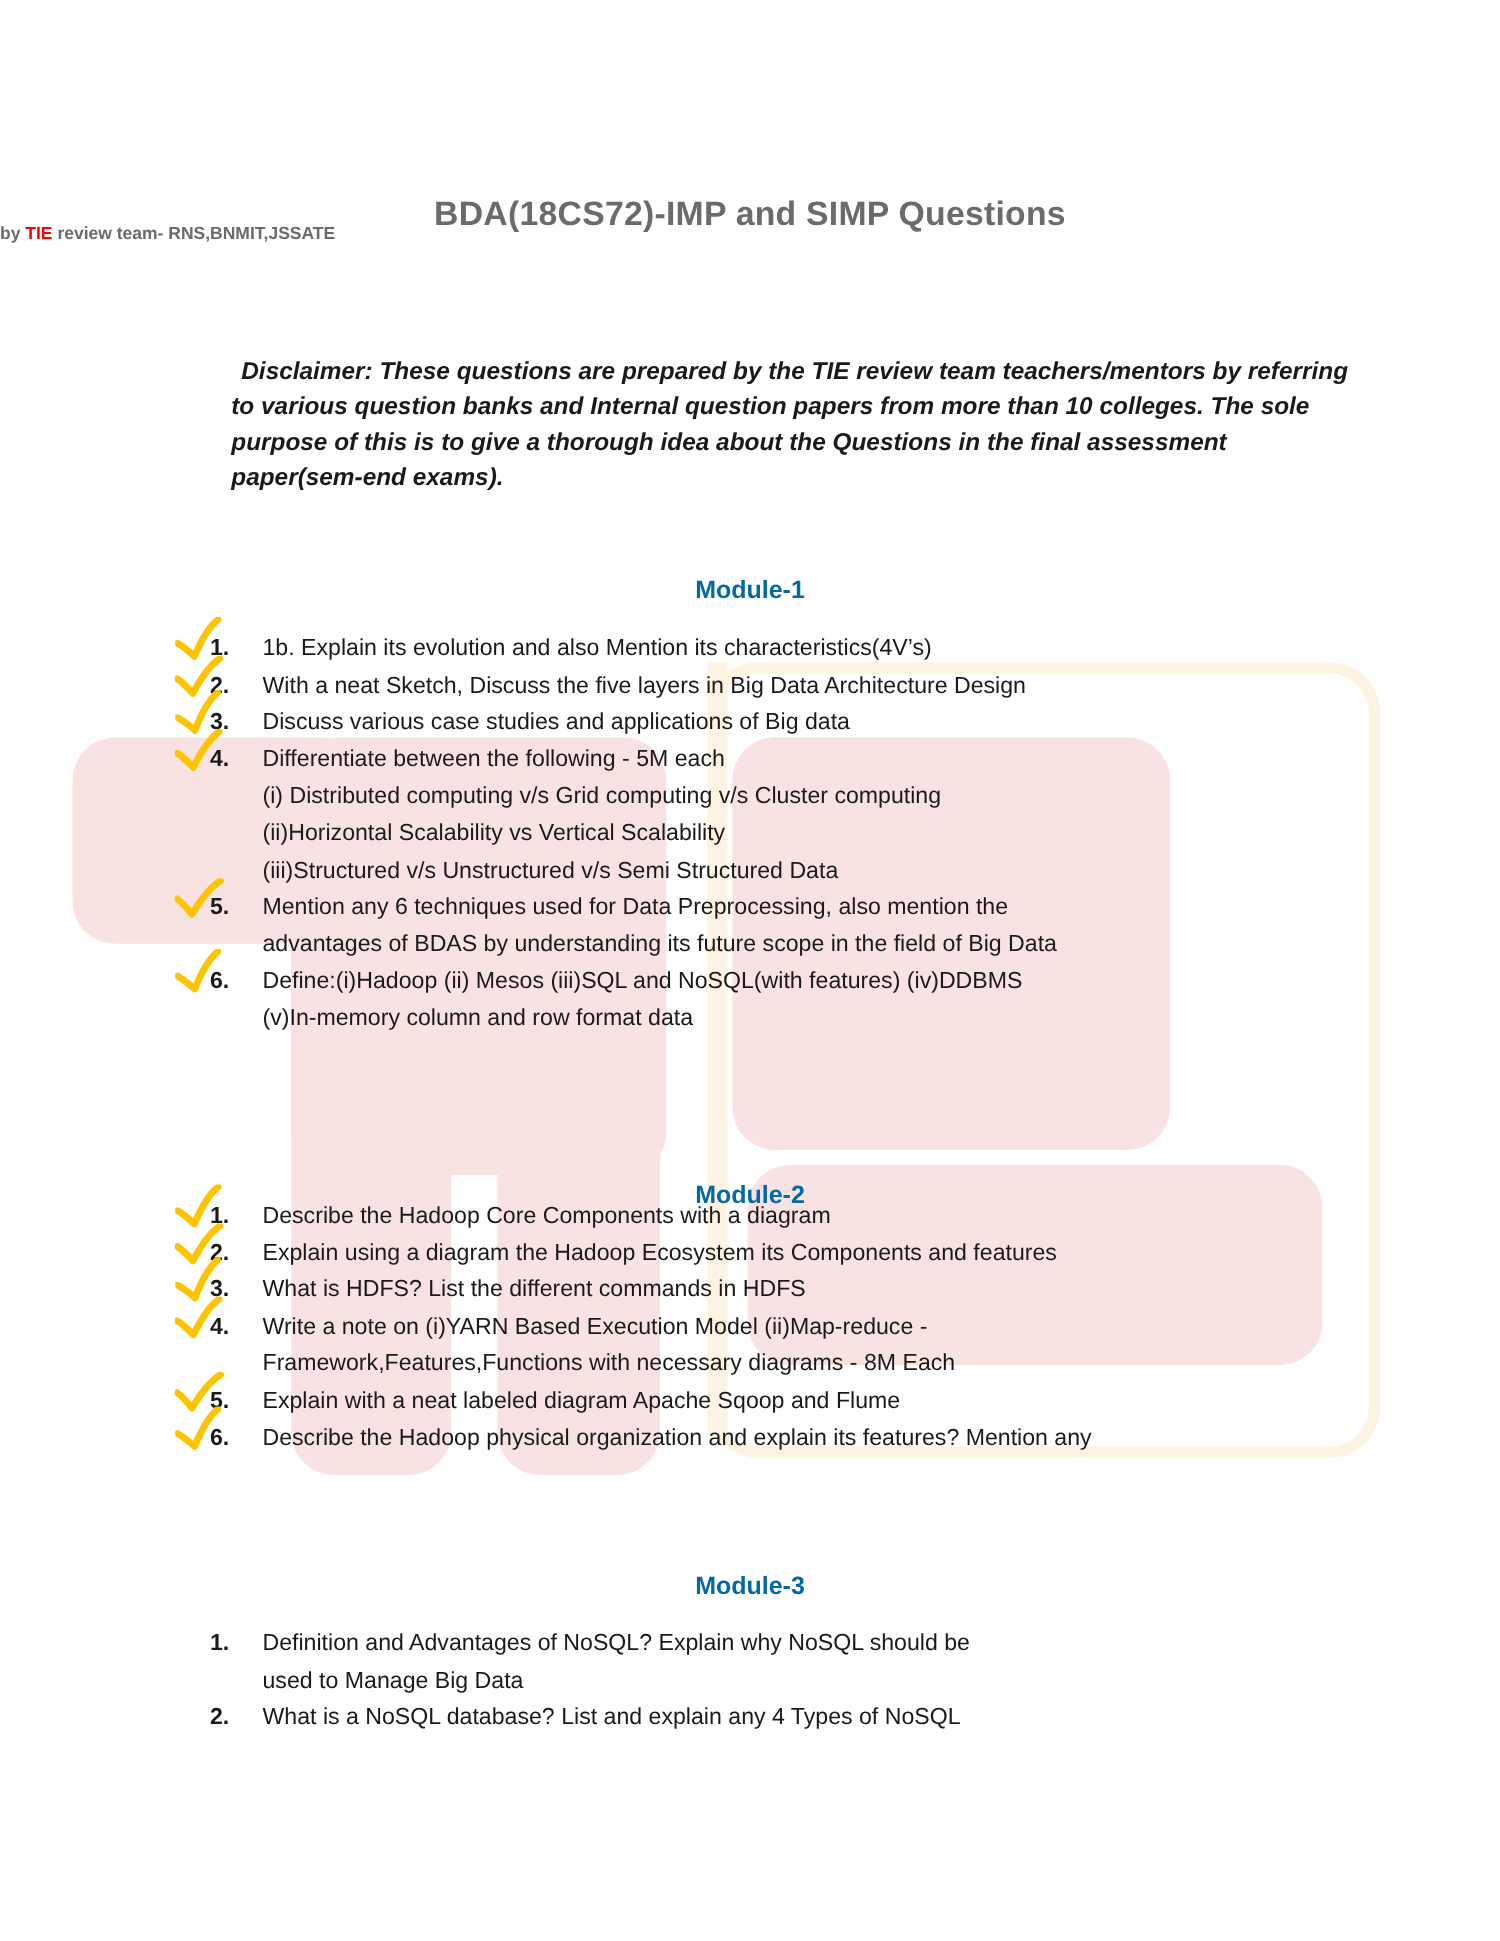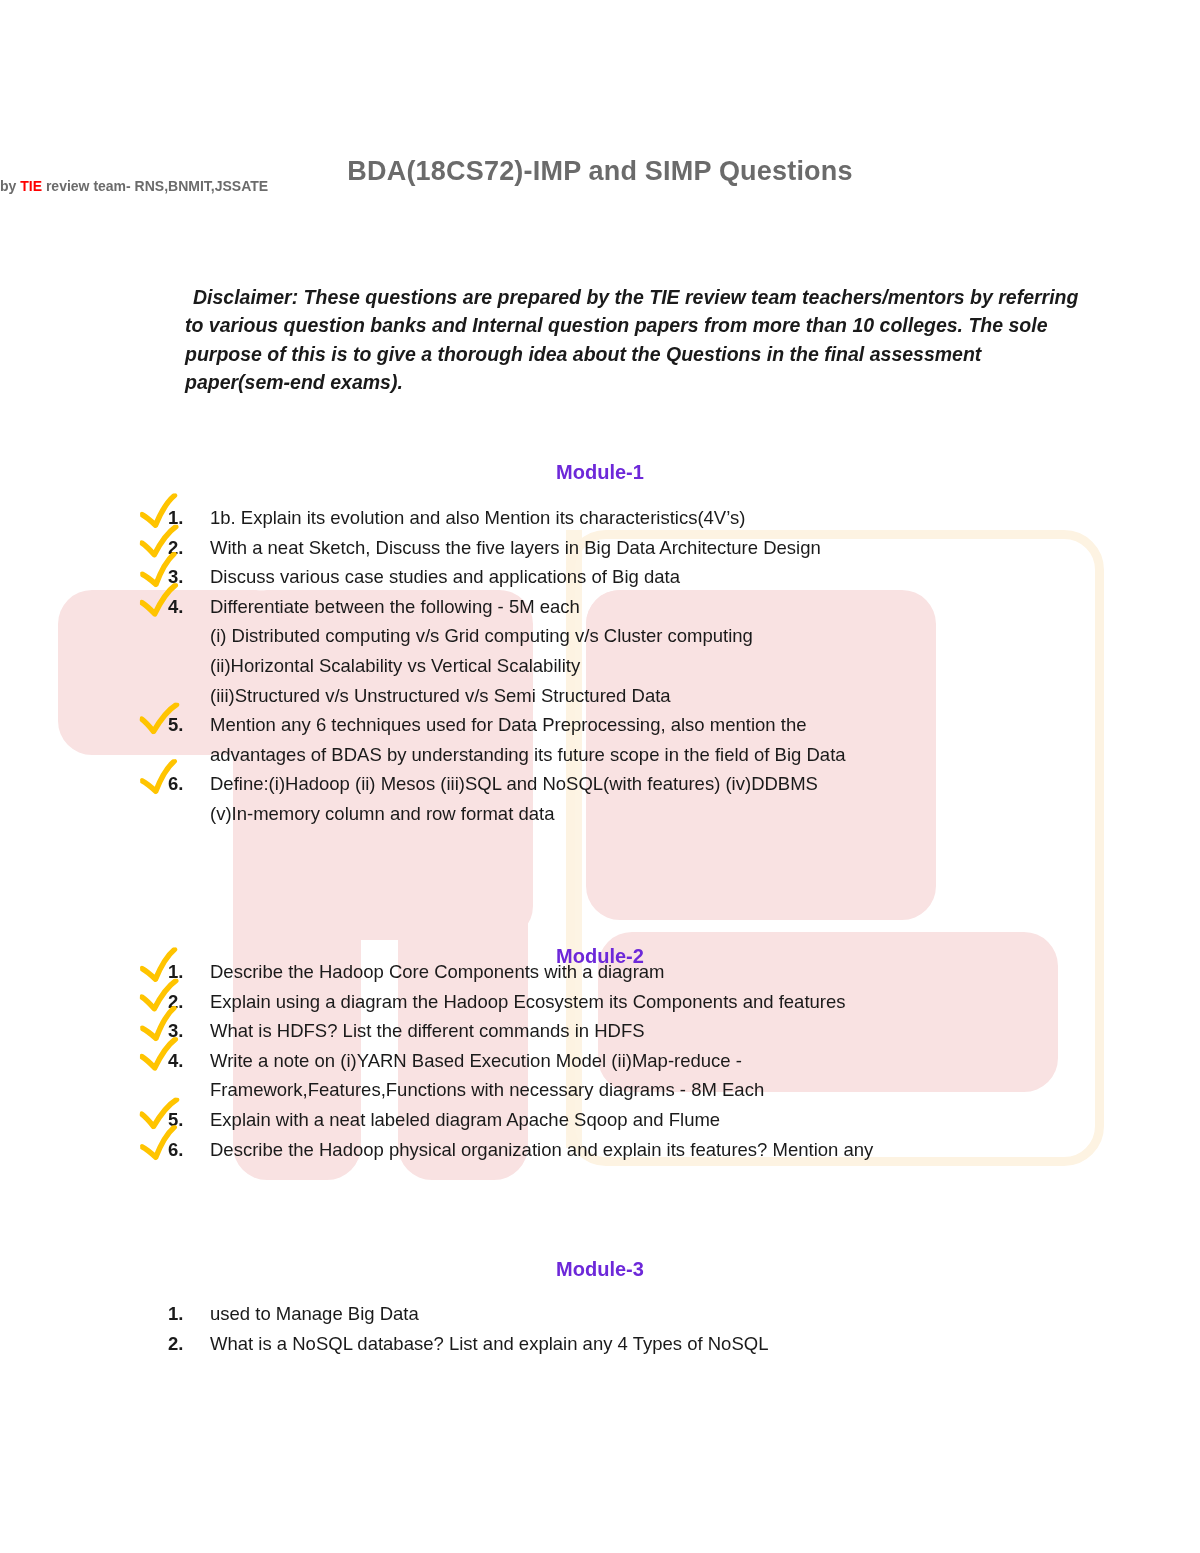--- a/index.html
+++ b/index.html
@@ -84,21 +84,21 @@
   }
 
   
   .module-heading {
     position: absolute;
     left: 0;
     right: 0;
     text-align: center;
     font-size: 20px;
     font-weight: bold;
-    color: #6d28d9;
+    color: #0369a1;
   }
   #module-1-heading { top: 444px; }
   #module-2-heading { top: 928px; }
   #module-3-heading { top: 1241px; }
 
   
   .qlist {
     position: absolute;
     left: 168px;
     width: 870px;
@@ -291,20 +291,21 @@
           <div class="q-line">Describe the Hadoop physical organization and explain its features? Mention any</div>
         </span>
       </div>
     </div>
 
   <h2 class="module-heading" id="module-3-heading">Module-3</h2>
   <div class="qlist" id="module-3-list">
       <div class="q-item">
         <span class="q-num">1.</span>
         <span class="q-body">
+          <div class="q-line">Definition and Advantages of NoSQL? Explain why NoSQL should be</div>
           <div class="q-line sub">used to Manage Big Data</div>
         </span>
       </div>
       <div class="q-item">
         <span class="q-num">2.</span>
         <span class="q-body">
           <div class="q-line">What is a NoSQL database? List and explain any 4 Types of NoSQL</div>
         </span>
       </div>
     </div>

